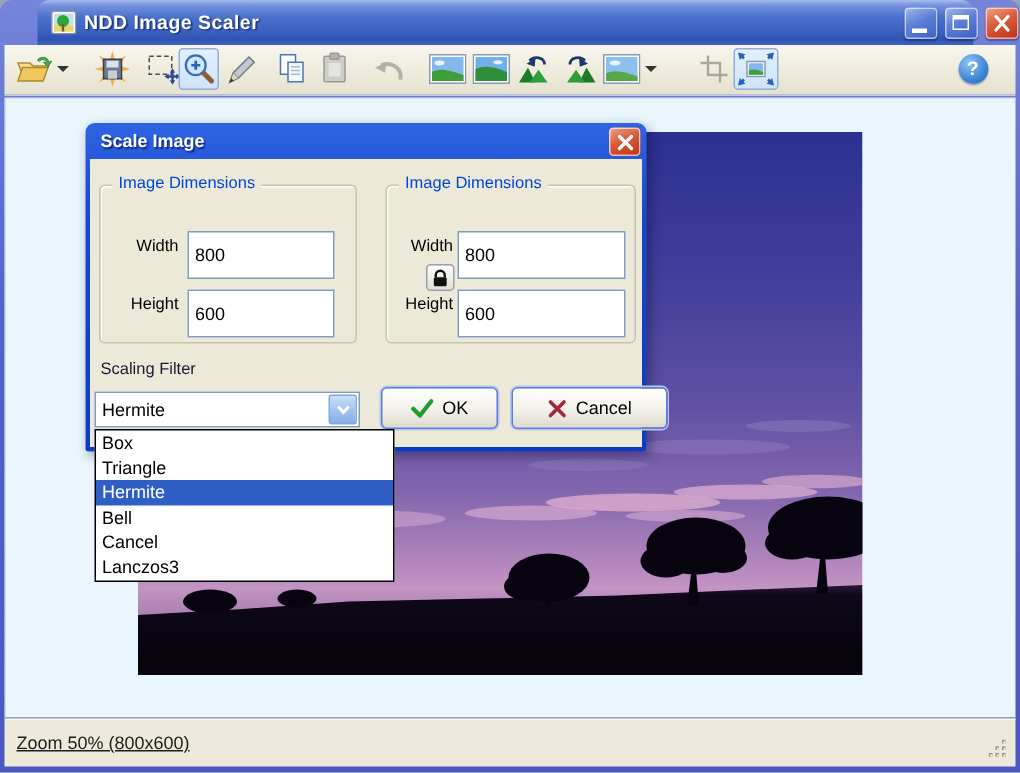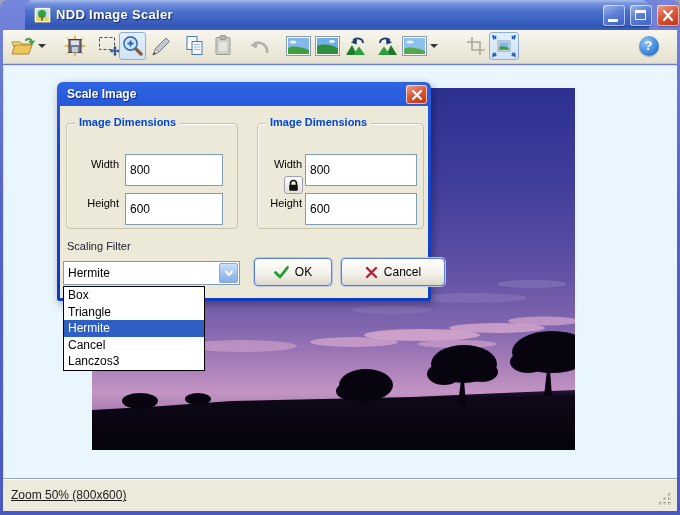--- a/index.html
+++ b/index.html
@@ -38,36 +38,36 @@
   .dialog{position:absolute;left:57px;top:82px;width:374px;height:219px;z-index:5;
     background:linear-gradient(180deg,#2E64E2 0%,#1747CC 30%,#0F3BBE 100%);
     border-radius:6px 6px 2px 2px;box-shadow:2px 3px 8px rgba(0,0,30,.35);}
   .dlg-title{position:absolute;left:0;top:0;width:100%;height:24px;color:#fff;font-weight:bold;font-size:12px;
     line-height:24px;padding-left:10px;text-shadow:1px 1px 1px rgba(0,0,60,.6);}
   .dlg-close{position:absolute;right:4px;top:3px;width:21px;height:19px;border-radius:3px;
     background:linear-gradient(155deg,#F0A38A 0%,#DA5B3C 45%,#BC3012 100%);
     box-shadow:inset 0 0 0 1px rgba(255,255,255,.65);display:flex;align-items:center;justify-content:center;}
   .dlg-body{position:absolute;left:3px;top:24px;width:368px;height:192px;background:#ECE9D8;}
   .grp{position:absolute;border:1px solid #C7C3AC;border-radius:4px;box-shadow:inset 1px 1px 0 #fff;}
-  .grp-legend{position:absolute;left:8px;top:-8px;background:#ECE9D8;padding:0 4px;color:#0046D5;font-size:11px;font-weight:bold;}
+  .grp-legend{position:absolute;left:8px;top:-8px;background:#ECE9D8;padding:0 4px;color:#0046D5;font-size:11px;}
   .fld-label{position:absolute;font-size:11px;color:#000;text-align:right;}
   .fld{position:absolute;height:32px;border:1px solid #7F9DB9;background:#fff;font-size:12px;padding:1px 4px;outline:none;}
   .lock-btn{position:absolute;width:19px;height:18px;border:1px solid #9aa0b4;border-radius:3px;
     background:linear-gradient(180deg,#FDFDFB,#E4E1D2);display:flex;align-items:center;justify-content:center;}
   .xp-btn{position:absolute;height:28px;border:1px solid #5A7EDC;border-radius:4px;
     background:linear-gradient(180deg,#FEFEFD 0%,#F2F1EA 55%,#DDDACB 100%);
     box-shadow:0 0 0 1px #B9C6E8;display:flex;align-items:center;justify-content:center;gap:6px;
     font-size:12px;color:#000;cursor:default;}
   .combo{position:absolute;left:3px;top:155px;width:177px;height:24px;border:1px solid #7F9DB9;background:#fff;}
   .combo-text{position:absolute;left:4px;top:0;line-height:22px;font-size:12px;color:#000;}
   .combo-btn{position:absolute;right:1px;top:1px;width:19px;height:20px;border-radius:2px;
     background:linear-gradient(180deg,#CBDFF8 0%,#9EC0EF 60%,#86AEE8 100%);border:1px solid #86A7DC;
     display:flex;align-items:center;justify-content:center;}
   
-  .droplist{position:absolute;left:63px;top:286px;width:142px;z-index:10;background:#fff;border:1px solid #000;}
+  .droplist{position:absolute;left:63px;top:286px;width:200px;z-index:10;background:#fff;border:1px solid #000;}
   .opt{height:16.6px;line-height:16.6px;font-size:12px;padding-left:4px;color:#000;white-space:nowrap;}
   .opt.sel{background:#2F5FC5;color:#fff;}
   
   .statusbar{position:absolute;left:3px;top:478px;width:674px;height:33px;background:#EDEADB;
     border-top:1px solid #98A0B6;box-shadow:inset 0 1px 0 #FBFAF3;}
   .status-text{position:absolute;left:8px;top:0;line-height:32px;font-size:12px;color:#1c1c1c;text-decoration:underline;}
   .grip{position:absolute;right:5px;bottom:5px;}
 </style>
 </head>
 <body>
@@ -353,20 +353,21 @@
           </svg>
         <span>Cancel</span>
       </div>
     </div>
   </div>
 
   <div class="droplist">
     <div class="opt">Box</div>
     <div class="opt">Triangle</div>
     <div class="opt sel">Hermite</div>
+    <div class="opt">Bell</div>
     <div class="opt">Cancel</div>
     <div class="opt">Lanczos3</div>
   </div>
 
   <div class="statusbar">
     <span class="status-text">Zoom 50% (800x600)</span>
     <svg class="grip" width="14" height="14" viewBox="0 0 14 14">
       <g fill="#9A9784">
           <rect x="10" y="10" width="2.4" height="2.4"></rect>
           <rect x="10" y="5.6" width="2.4" height="2.4"></rect>

